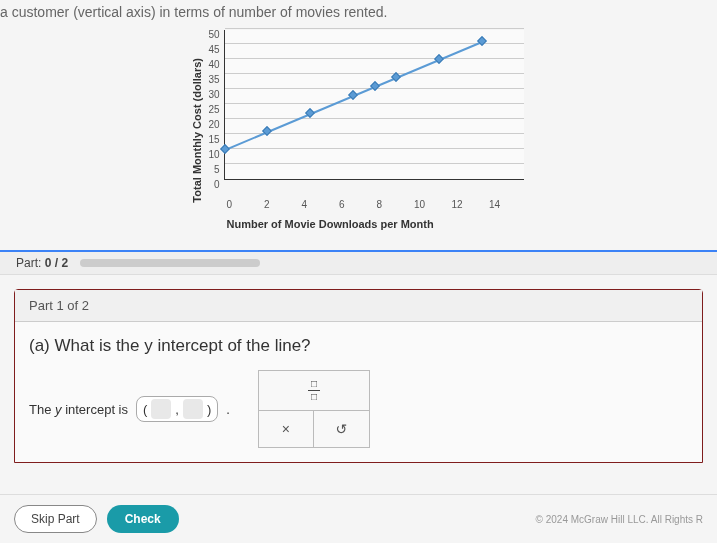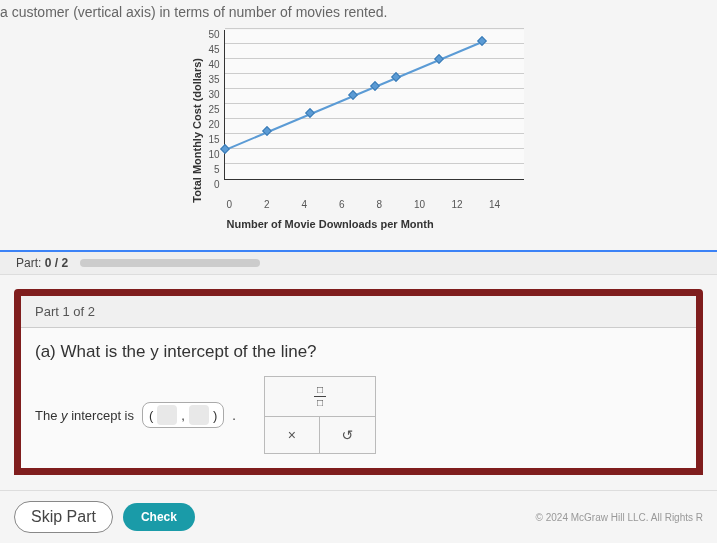--- a/index.html
+++ b/index.html
@@ -119,21 +119,21 @@
     }
     .progress-track {
       width: 180px;
       height: 8px;
       background: #ccc;
       border-radius: 4px;
     }
     .part-box {
       margin: 14px;
       background: #fafafa;
-      border: 7px solid #7f1d1d;
+      border: 1px solid #7f1d1d;
       border-radius: 4px 4px 0 0;
     }
     .part-header {
       padding: 8px 14px;
       border-bottom: 1px solid #ccc;
       font-size: 13px;
       color: #555;
       background: #f0f0f0;
     }
     .part-body {
@@ -214,21 +214,21 @@
       display: flex;
       align-items: center;
       border-top: 1px solid #ddd;
       background: #f5f5f5;
     }
     .skip-btn {
       padding: 6px 16px;
       border: 1.5px solid #888;
       border-radius: 16px;
       background: white;
-      font-size: 16px;
+      font-size: 12px;
       color: #444;
       cursor: pointer;
       margin-right: 10px;
     }
     .check-btn {
       padding: 7px 18px;
       border: none;
       border-radius: 16px;
       background: #1a9ba8;
       color: white;

